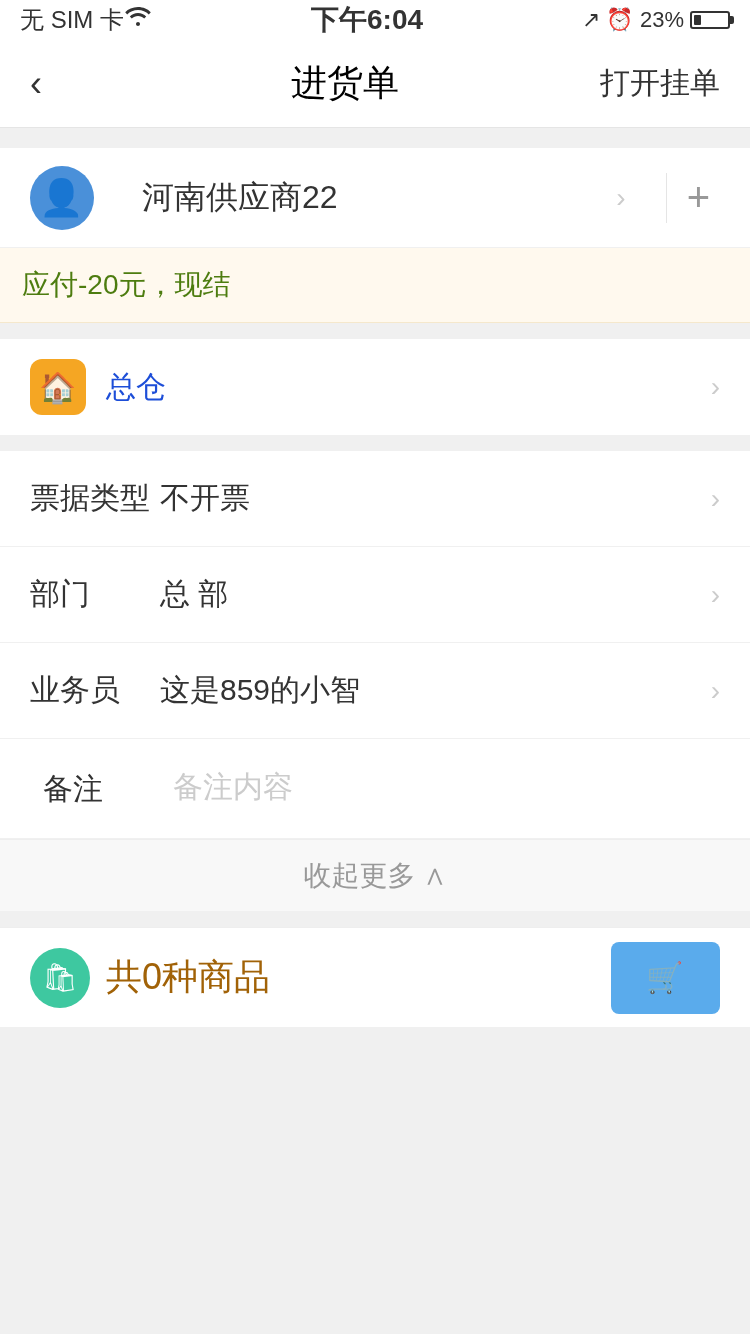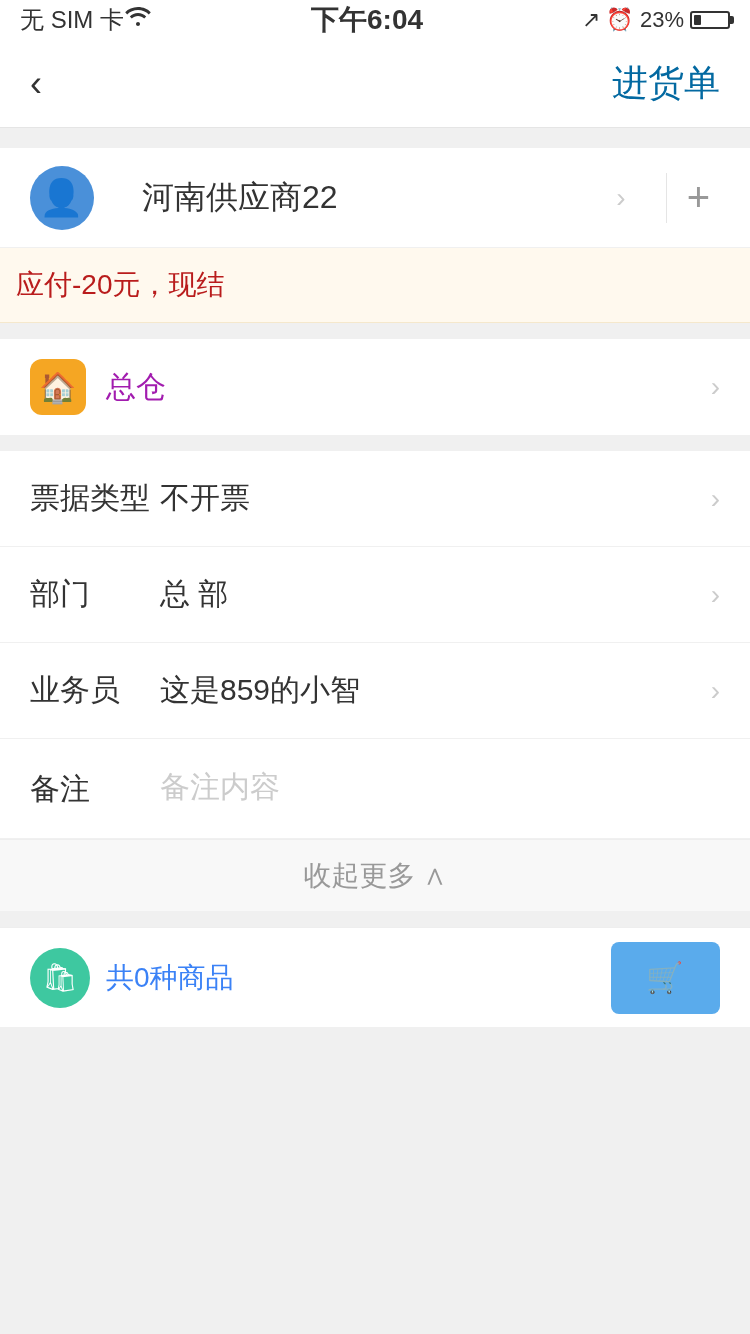--- a/index.html
+++ b/index.html
@@ -49,21 +49,21 @@
     }
     .nav-back {
       font-size: 36px;
       color: #333;
       cursor: pointer;
       width: 60px;
     }
     .nav-title {
       font-size: 36px;
       font-weight: 500;
-      color: #0369a1;
+      color: #000000;
     }
     .nav-action {
       font-size: 30px;
       color: #333;
       cursor: pointer;
     }
 
     
     .section-gap {
       height: 20px;
@@ -109,23 +109,23 @@
     .add-btn {
       font-size: 40px;
       color: #999;
       padding: 0 10px;
       cursor: pointer;
     }
 
     
     .notice-bar {
       background: #fff9ee;
-      padding: 18px 16px;
+      padding: 18px 22px;
       font-size: 28px;
-      color: #b91c1c;
+      color: #4d7c0f;
       border-bottom: 1px solid #f5e8cc;
     }
 
     
     .section-gap-sm {
       height: 16px;
       background: #f0f0f0;
     }
 
     
@@ -144,21 +144,21 @@
       width: 56px; height: 56px;
       background: #f5a623;
       border-radius: 12px;
       display: flex; align-items: center; justify-content: center;
       margin-right: 20px;
       flex-shrink: 0;
     }
     .row-icon-inner { font-size: 30px; color: #fff; }
     .row-label {
       font-size: 30px;
-      color: #a21caf;
+      color: #1d4ed8;
       flex: 1;
     }
     .row-chevron { color: #ccc; font-size: 28px; }
 
     
     .form-row {
       display: flex;
       align-items: center;
       padding: 0 30px;
       height: 96px;
@@ -175,21 +175,21 @@
       flex: 1;
       font-size: 30px;
       color: #333;
     }
     .form-chevron { color: #ccc; font-size: 28px; }
 
     
     .remarks-row {
       display: flex;
       align-items: flex-start;
-      padding: 28px 30px;
+      padding: 28px 43px;
       background: #fff;
       border-bottom: 1px solid #f0f0f0;
       min-height: 96px;
     }
     .remarks-label {
       font-size: 30px;
       color: #333;
       width: 130px;
       flex-shrink: 0;
       padding-top: 2px;
@@ -228,21 +228,21 @@
       align-items: center;
       gap: 16px;
     }
     .product-icon {
       width: 60px; height: 60px;
       background: #3ec8a0;
       border-radius: 50%;
       display: flex; align-items: center; justify-content: center;
     }
     .product-icon-inner { font-size: 28px; color: #fff; }
-    .product-count-text { font-size: 28px; color: #3b82f6; }
+    .product-count-text { font-size: 36px; color: #a16207; }
     .select-btn {
       background: #5aabec;
       color: #fff;
       border-radius: 8px;
       height: 72px;
       padding: 0 36px;
       display: flex;
       align-items: center;
       gap: 12px;
       font-size: 30px;
@@ -277,20 +277,21 @@
     <span>23%</span>
     <div class="battery">
       <div class="battery-fill"></div>
     </div>
   </div>
 </div>
 
 <div class="nav-bar">
   <div class="nav-back">‹</div>
   <div class="nav-title">进货单</div>
+  <div class="nav-action">打开挂单</div>
 </div>
 
 <div class="section-gap"></div>
 
 <div class="card">
   <div class="supplier-row">
     <div class="supplier-avatar">
       <span class="avatar-icon">👤</span>
     </div>
     <div class="supplier-name">河南供应商22</div>

